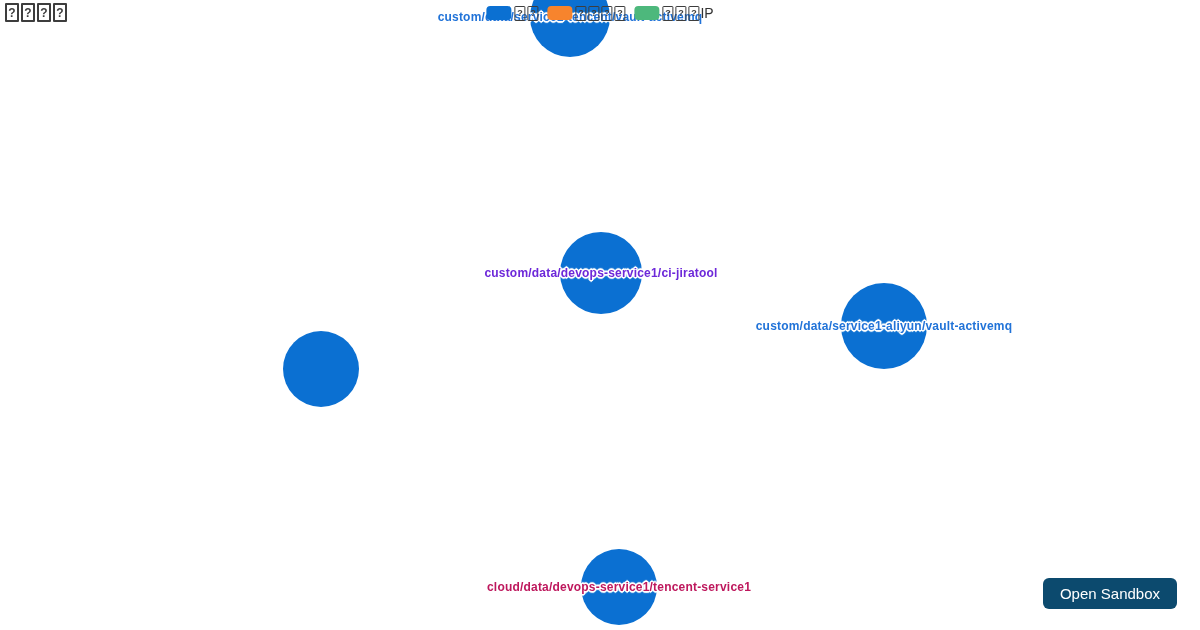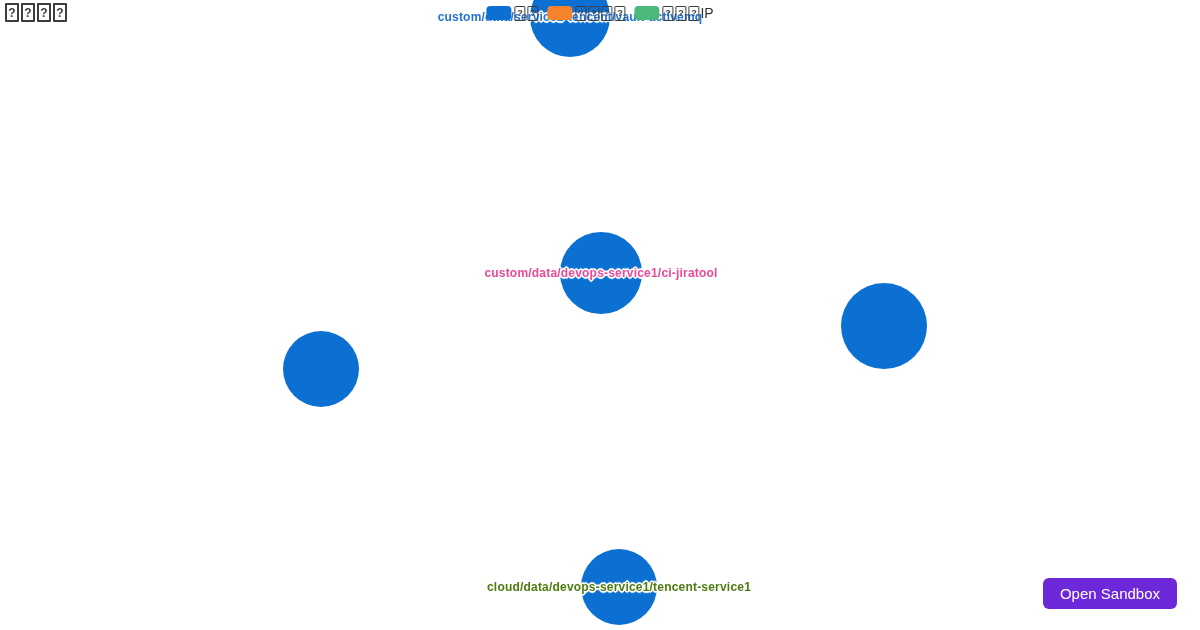--- a/index.html
+++ b/index.html
@@ -94,21 +94,21 @@
     align-items: center;
     font-size: 14px;
     color: #333333;
   }
 
   
   .open-sandbox {
     position: absolute;
     right: 23px;
     bottom: 21px;
-    background: #6d28d9;
+    background: #0c4a6e;
     color: #ffffff;
     border: none;
     border-radius: 6px;
     padding: 7px 17px;
     font-size: 15px;
     font-family: "Liberation Sans", sans-serif;
     line-height: 17px;
     cursor: pointer;
     z-index: 30;
   }
@@ -120,25 +120,26 @@
     <span class="tofu lg">?</span>
     <span class="tofu lg">?</span>
     <span class="tofu lg">?</span>
     <span class="tofu lg">?</span>
   </div>
 
 <div class="graph-canvas">
     <div class="node-circle" style="left: 570px; top: 17px; width: 80px; height: 80px; background: rgb(11, 112, 210);"></div>
     <div class="node-label" style="left: 570px; top: 17px; color: rgb(33, 115, 216);">custom/data/service1-tencent/vault-activemq</div>
     <div class="node-circle" style="left: 601px; top: 273px; width: 82px; height: 82px; background: rgb(11, 112, 210);"></div>
-    <div class="node-label" style="left: 601px; top: 273px; color: #ec4899;">custom/data/devops-service1/ci-jiratool</div>
+    <div class="node-label" style="left: 601px; top: 273px; color: #6d28d9;">custom/data/devops-service1/ci-jiratool</div>
     <div class="node-circle" style="left: 884px; top: 326px; width: 86px; height: 86px; background: rgb(11, 112, 210);"></div>
+    <div class="node-label" style="left: 884px; top: 326px; color: rgb(33, 115, 216);">custom/data/service1-aliyun/vault-activemq</div>
     <div class="node-circle" style="left: 321px; top: 369px; width: 76px; height: 76px; background: rgb(11, 112, 210);"></div>
     <div class="node-circle" style="left: 619px; top: 587px; width: 76px; height: 76px; background: rgb(11, 112, 210);"></div>
-    <div class="node-label" style="left: 619px; top: 587px; color: #4d7c0f;">cloud/data/devops-service1/tencent-service1</div>
+    <div class="node-label" style="left: 619px; top: 587px; color: #be185d;">cloud/data/devops-service1/tencent-service1</div>
   </div>
 
 <div class="legend">
     <div class="legend-item">
       <span class="legend-swatch" style="background: rgb(11, 112, 210);"></span>
       <span class="legend-label">
         <span class="tofu sm">?</span>
         <span class="tofu sm">?</span>
       </span>
     </div>

